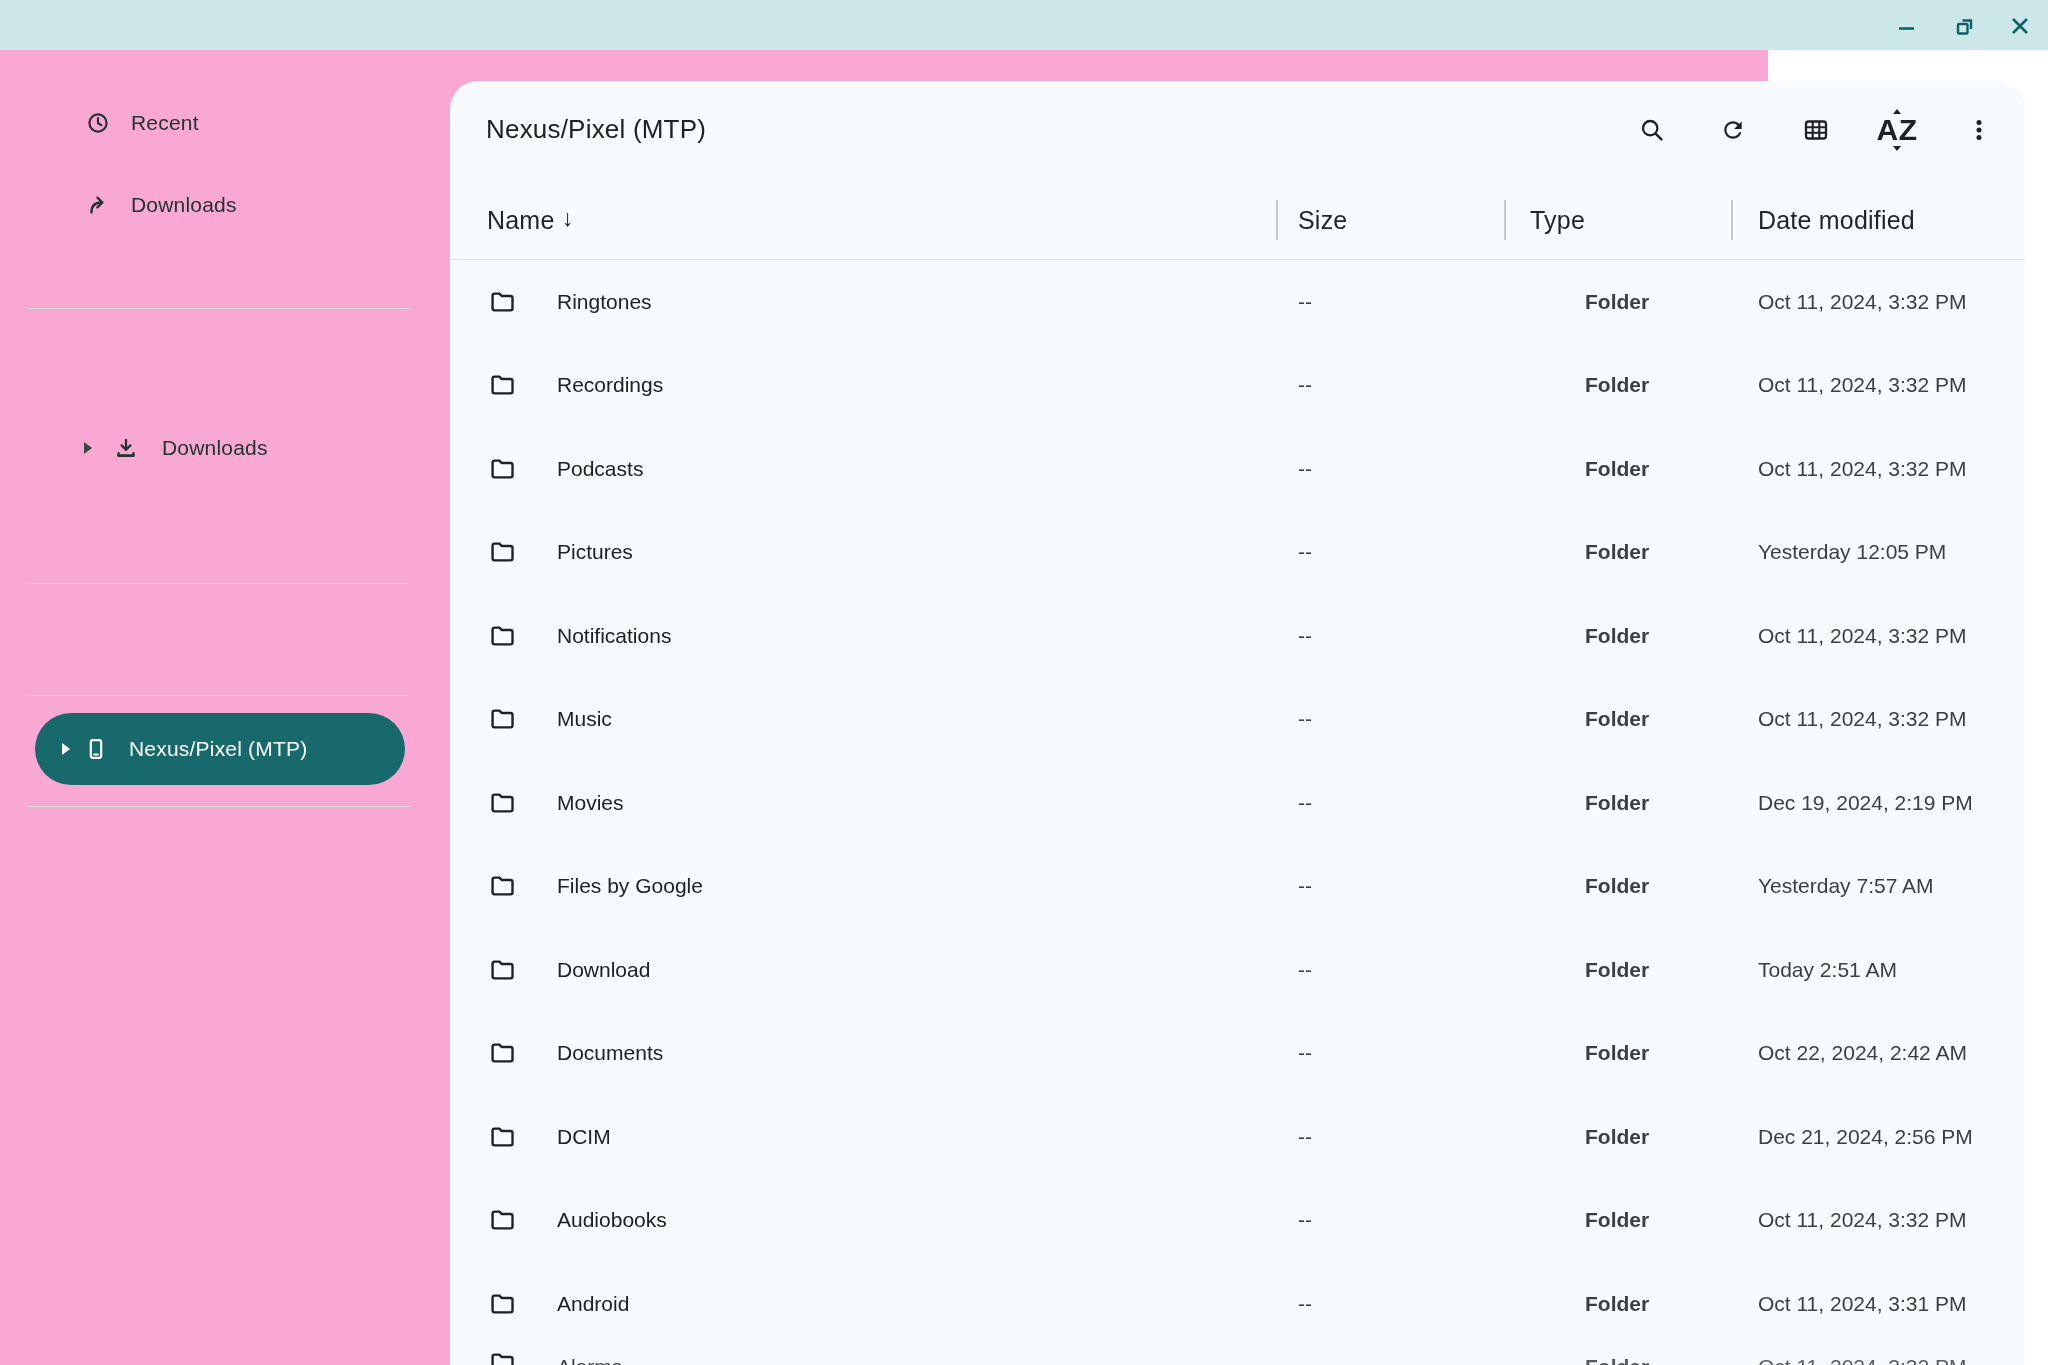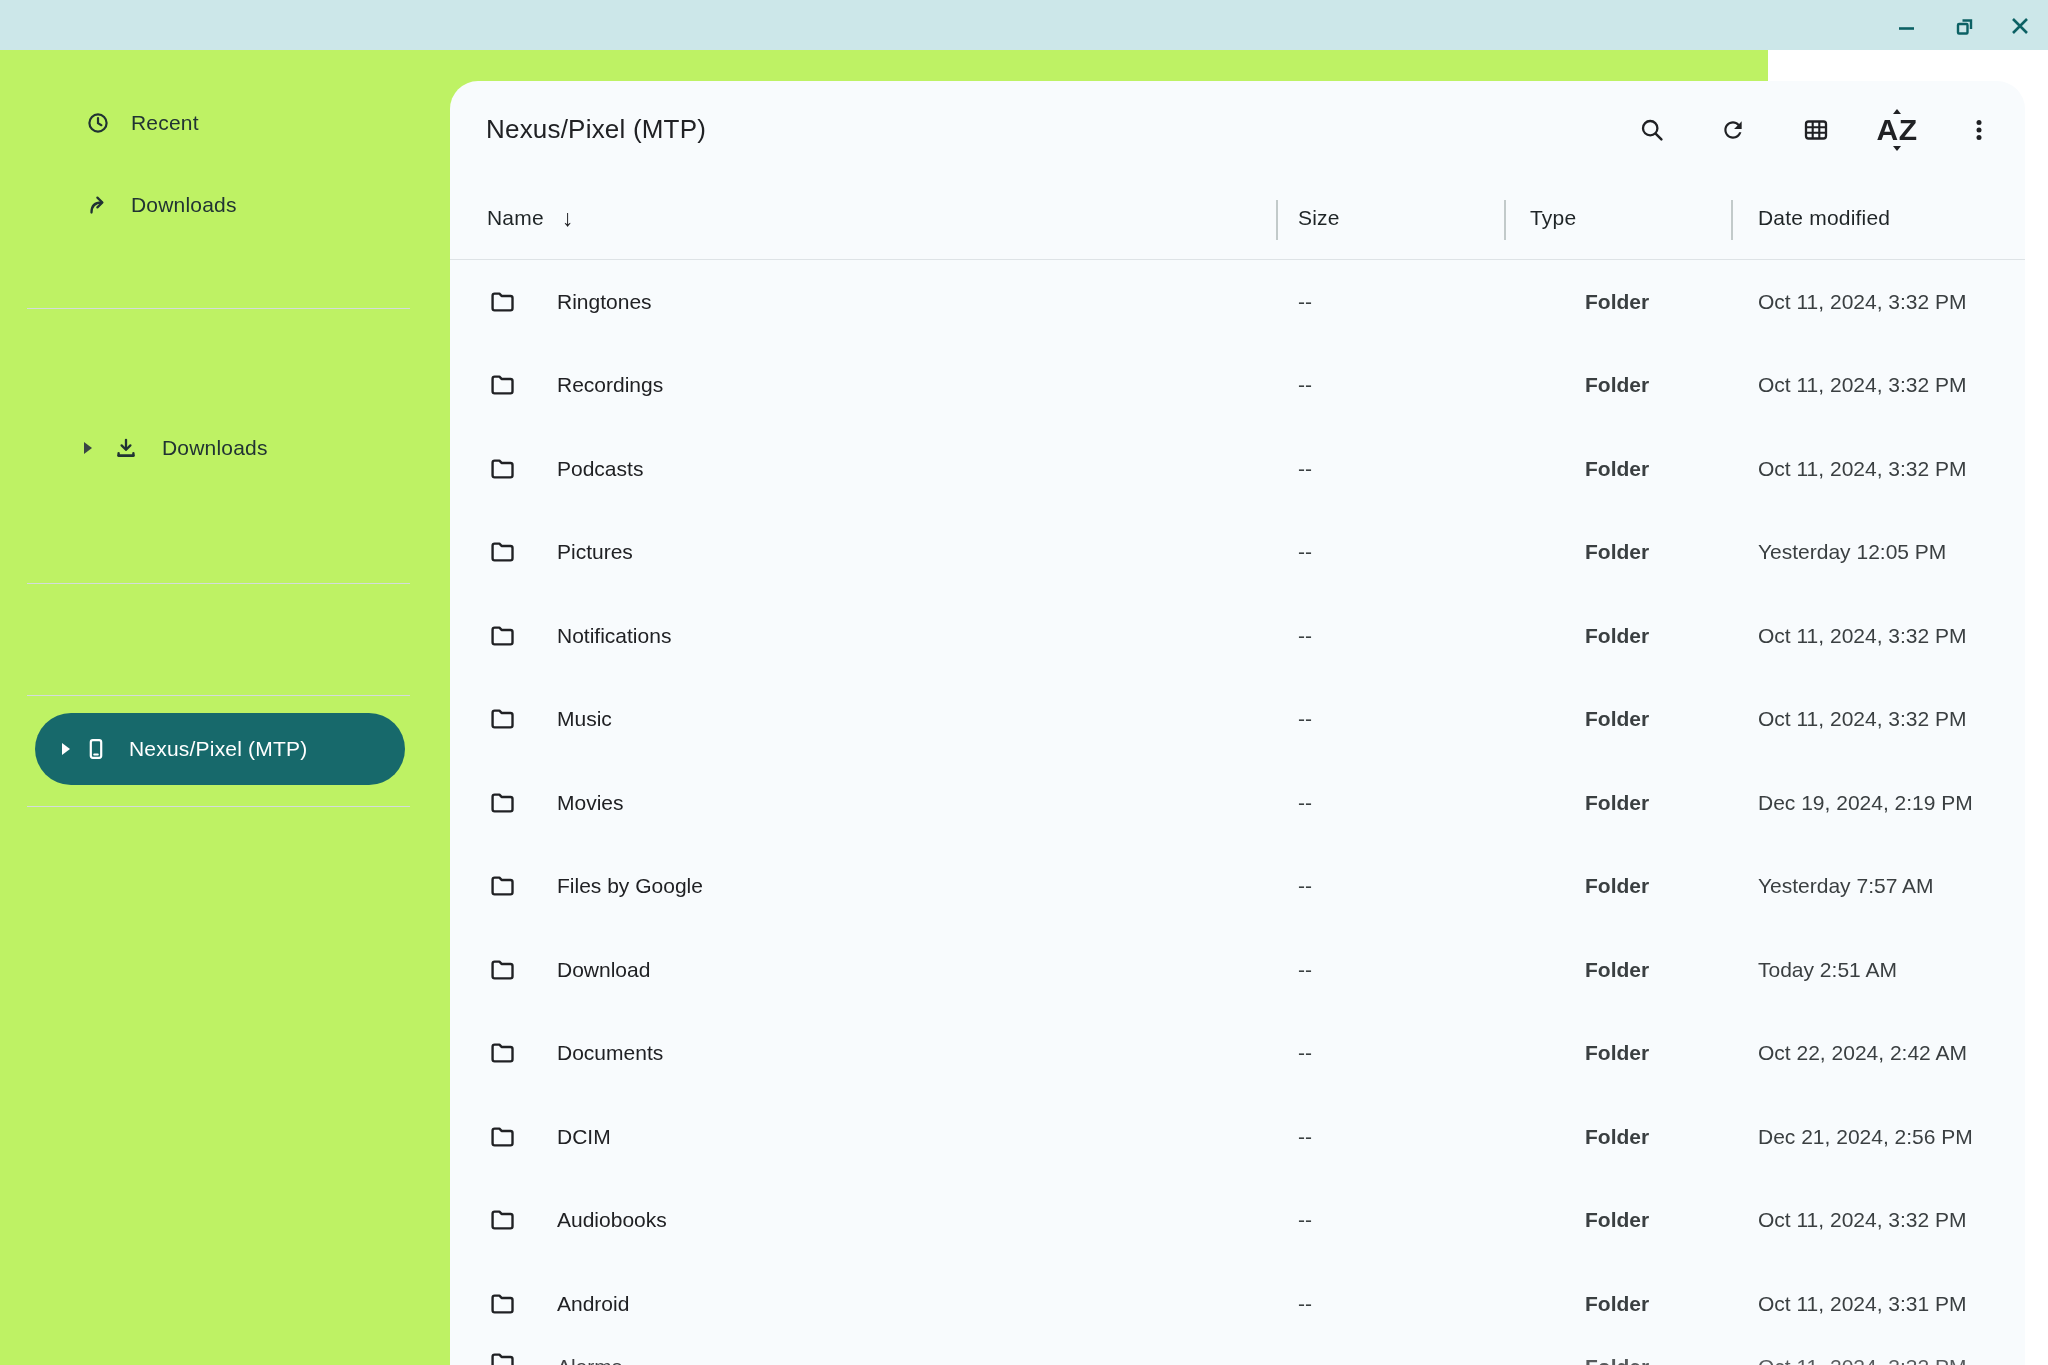--- a/index.html
+++ b/index.html
@@ -1,18 +1,18 @@
 <!DOCTYPE html>
 <html><head>
 <meta charset="utf-8">
 <style>
   html,body{margin:0;padding:0;width:2048px;height:1365px;overflow:hidden;
     font-family:"Liberation Sans","DejaVu Sans",sans-serif;
     -webkit-font-smoothing:antialiased;}
-  .stage{position:relative;width:1768px;height:1365px;background:#bef264;}
+  .stage{position:relative;width:1768px;height:1365px;background:#f9a8d4;}
 
   
   .topbar{position:absolute;left:0;top:0;width:2048px;height:50px;background:#cce7e9;}
   .winbtn{position:absolute;top:4px;width:44px;height:44px;display:flex;
     align-items:center;justify-content:center;color:#0c6164;cursor:default;}
 
   
   .sidebar{position:absolute;left:0;top:50px;width:450px;bottom:0;}
   .side-item{position:absolute;left:0;width:420px;height:56px;display:flex;
     align-items:center;padding-left:50px;box-sizing:border-box;color:#203030;}
@@ -41,21 +41,21 @@
   .action{position:absolute;top:25px;width:48px;height:48px;display:flex;align-items:center;
     justify-content:center;color:#202124;cursor:pointer;border-radius:24px;}
   .az{position:relative;font-size:30px;font-weight:700;color:#202124;letter-spacing:.5px;
     line-height:1;display:flex;flex-direction:column;align-items:center;}
   .az .caret-up{width:0;height:0;border-left:4px solid transparent;border-right:4px solid transparent;
     border-bottom:5px solid #202124;margin-bottom:1px;}
   .az .caret-dn{width:0;height:0;border-left:4px solid transparent;border-right:4px solid transparent;
     border-top:5px solid #202124;margin-top:1px;}
 
   
-  .thead-cell{position:absolute;top:125px;font-size:21px;font-weight:500;color:#1f2527;letter-spacing:.2px;}
+  .thead-cell{position:absolute;top:125px;font-size:25px;font-weight:500;color:#1f2527;letter-spacing:.2px;}
   .sort-arrow{position:absolute;left:112px;top:124px;font-size:23px;color:#202124;}
   .col-bar{position:absolute;top:119px;width:2px;height:40px;background:#c2caca;}
   .thead-line{position:absolute;left:0;top:178px;width:1575px;height:1px;background:#dee3e6;}
 
   
   .rows{position:absolute;left:0;top:179px;width:1575px;bottom:0;overflow:hidden;}
   .row{position:relative;width:1575px;height:83.5px;}
   .cell{position:absolute;top:50%;transform:translateY(-50%);font-size:21px;color:#3a3f41;white-space:nowrap;}
   .c-icon{left:39px;width:26px;height:26px;color:#202124;}
   .c-name{left:107px;color:#202124;}

